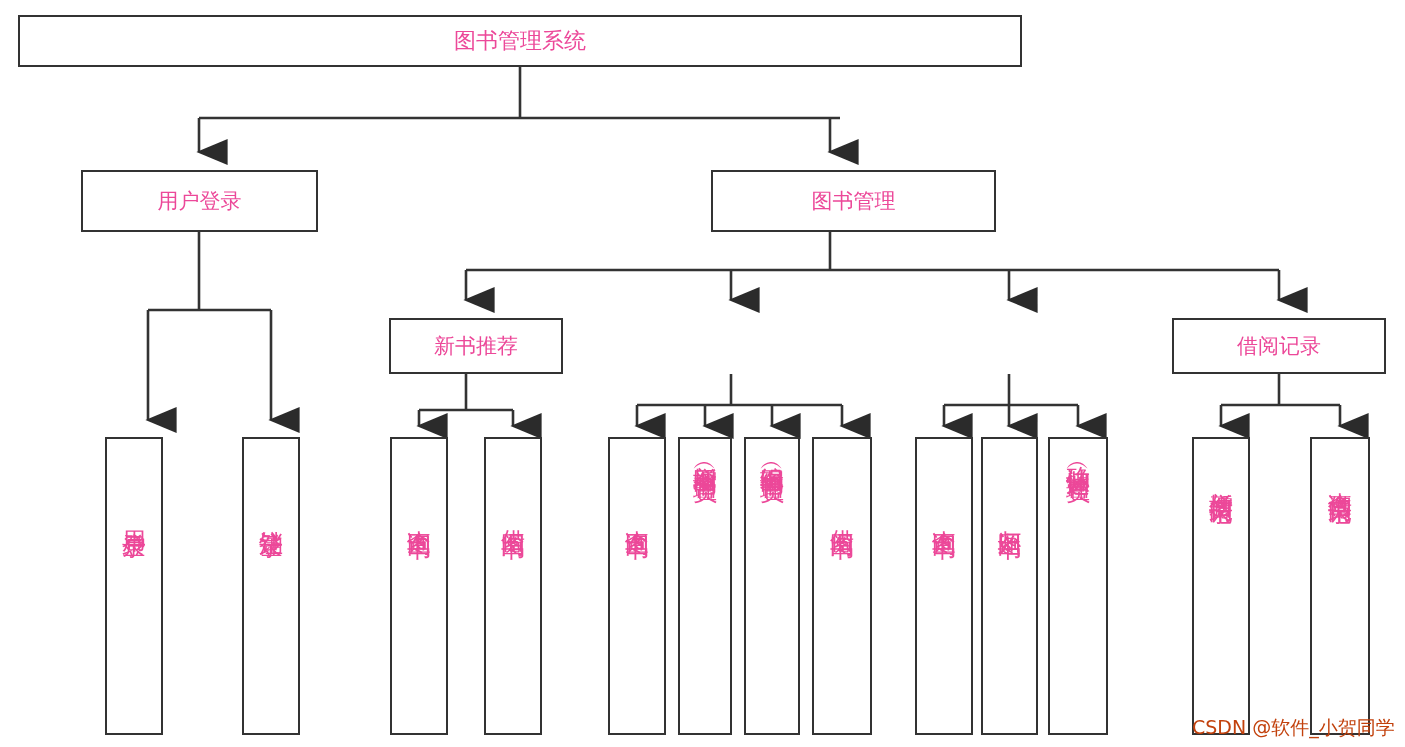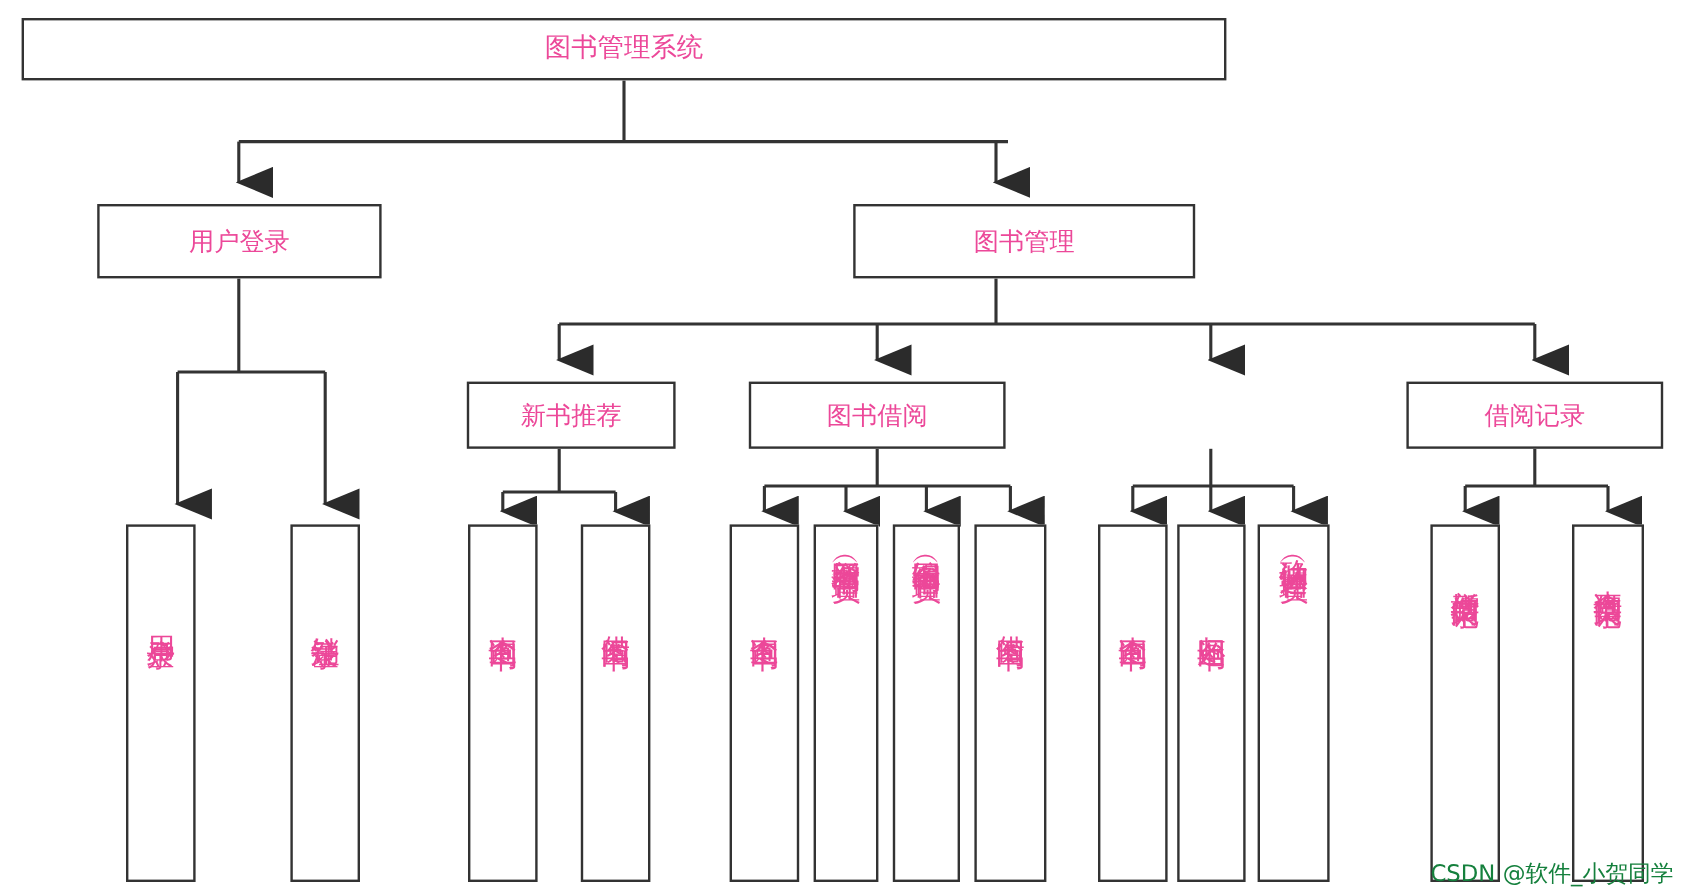--- a/index.html
+++ b/index.html
@@ -10,21 +10,21 @@
   .node{position:absolute;box-sizing:border-box;background:#ffffff;
         border:2px solid #333333;display:flex;align-items:center;
         justify-content:center;}
   .node .lbl{color:#ec4899;line-height:1.08;text-align:center;
              white-space:nowrap;}
   .h-node .lbl{font-size:21px;}
   .root .lbl{font-size:22px;}
   .v-node{align-items:flex-start;padding-top:10px;}
   .v-node .lbl{writing-mode:vertical-rl;text-orientation:upright;
                font-size:24px;letter-spacing:2px;line-height:1;}
-  .watermark{position:absolute;color:#15803d;font-size:19px;
+  .watermark{position:absolute;color:#c2410c;font-size:19px;
              white-space:nowrap;}
 </style>
 </head>
 <body>
 
 <div id="stage">
 
   <svg class="wires" viewBox="0 0 1405 747">
     <defs>
       <marker id="arw" viewBox="0 0 10 12" refX="5" refY="11" markerWidth="10" markerHeight="12" orient="auto-start-reverse">
@@ -83,23 +83,20 @@
   <div class="node h-node" style="left:81px;top:170px;width:237px;height:62px;">
     <span class="lbl">用户登录</span>
   </div>
   <div class="node h-node" style="left:711px;top:170px;width:285px;height:62px;">
     <span class="lbl">图书管理</span>
   </div>
 
   <div class="node h-node" style="left:361px;top:318px;width:174px;height:56px;margin-left:28px;">
     <span class="lbl">新书推荐</span>
   </div>
-  <div class="node h-node" style="left:624px;top:318px;width:214px;height:56px;">
-    <span class="lbl">图书借阅</span>
-  </div>
   <div class="node h-node" style="left:1172px;top:318px;width:214px;height:56px;">
     <span class="lbl">借阅记录</span>
   </div>
 
   <div class="node v-node" style="left:105px;top:437px;width:58px;height:298px;padding-top:72px;">
     <span class="lbl">用户登录</span>
   </div>
   <div class="node v-node" style="left:242px;top:437px;width:58px;height:298px;padding-top:72px;">
     <span class="lbl">注销登录</span>
   </div>

